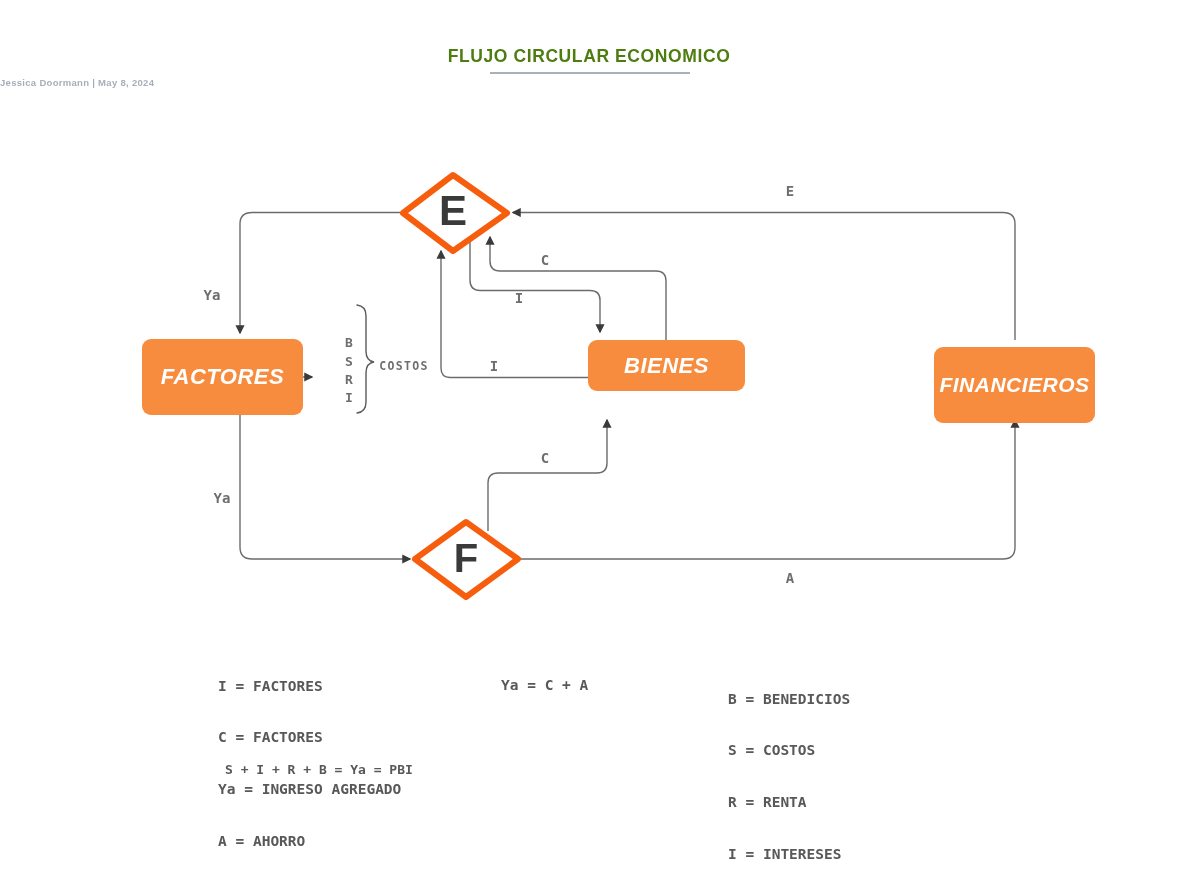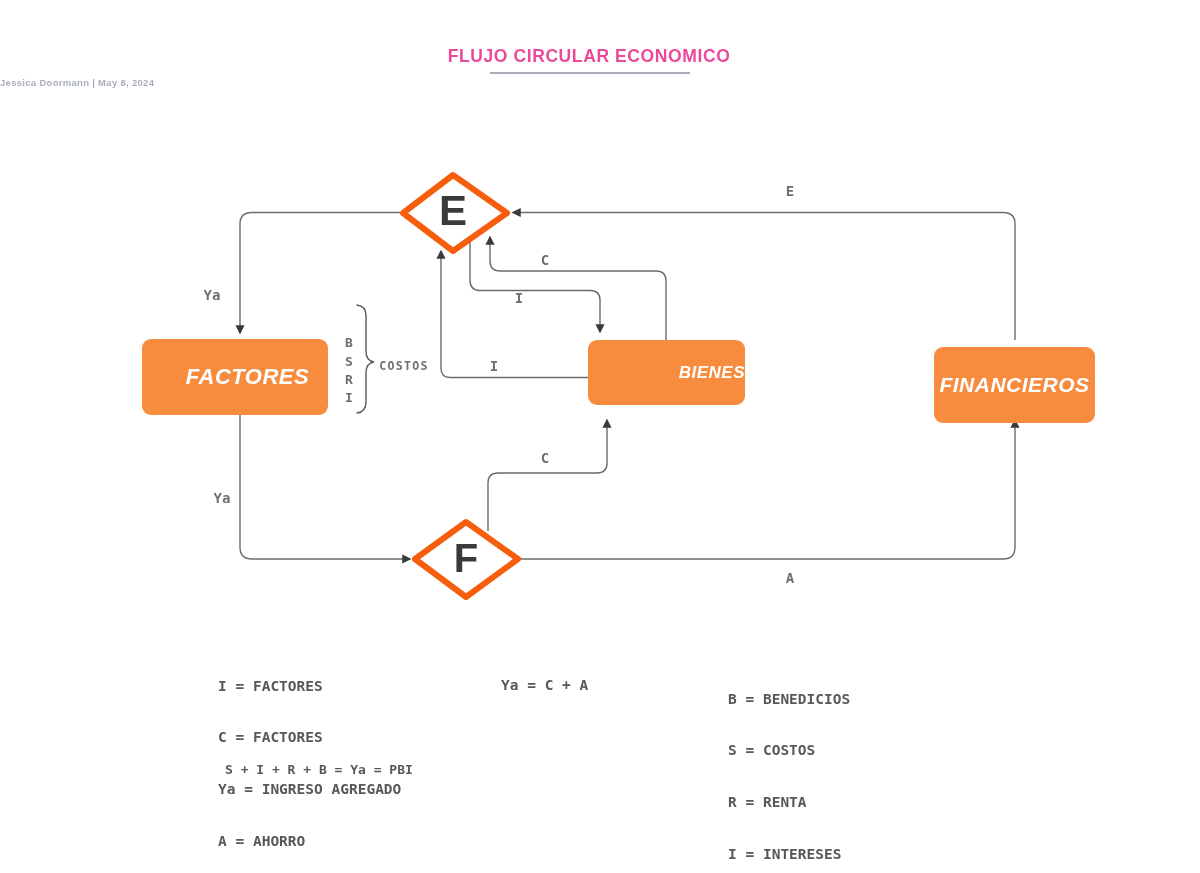--- a/index.html
+++ b/index.html
@@ -3,43 +3,43 @@
 <meta charset="utf-8">
 <style>
   html,body{margin:0;padding:0;background:#ffffff;}
   #stage{
     position:relative;width:1200px;height:873px;background:#ffffff;
     font-family:"Liberation Sans",sans-serif;overflow:hidden;
   }
   
   .title{
     position:absolute;left:0;top:46px;width:1178px;text-align:center;
-    font-size:17.5px;font-weight:700;letter-spacing:.6px;color:#ec4899;
+    font-size:17.5px;font-weight:700;letter-spacing:.6px;color:#4d7c0f;
   }
   .title-divider{
     position:absolute;left:490px;top:72px;width:200px;height:0;
     border-top:2px solid #aab0bb;
   }
   .byline{
     position:absolute;left:0;top:77px;width:1178px;text-align:left;
     font-size:9.5px;font-weight:700;color:#a8aeb9;letter-spacing:.3px;
   }
   
   svg#flows{position:absolute;left:0;top:0;}
   .flow{fill:none;stroke:#6b6b6b;stroke-width:1.4;}
   .diamond{fill:#ffffff;stroke:#f65e0d;stroke-width:6;stroke-linejoin:round;}
   .brace{fill:none;stroke:#5a5a5a;stroke-width:1.4;stroke-linecap:round;}
   
   .node{
     position:absolute;background:#f78c3e;border-radius:9px;
     display:flex;align-items:center;justify-content:center;
     color:#ffffff;font-weight:700;font-style:italic;letter-spacing:.5px;
   }
-  #node-factores{left:142px;top:339px;width:161px;height:76px;font-size:22px;padding-left:25px;}
-  #node-bienes{left:588px;top:340px;width:157px;height:65px;font-size:17px;justify-content:flex-end;}
+  #node-factores{left:142px;top:339px;width:161px;height:76px;font-size:22px;}
+  #node-bienes{left:588px;top:340px;width:157px;height:51px;font-size:22px;}
   #node-financieros{left:934px;top:339px;width:161px;height:76px;font-size:21px;margin-top:8px;}
   .diamond-letter{
     position:absolute;transform:translate(-50%,-54%);
     color:#3a3a3a;font-weight:800;font-size:42px;line-height:1;
   }
   
   .elabel{
     position:absolute;transform:translate(-50%,-50%);
     font-family:"DejaVu Sans Mono",monospace;font-weight:700;
     font-size:14px;color:#6e6e6e;white-space:nowrap;

